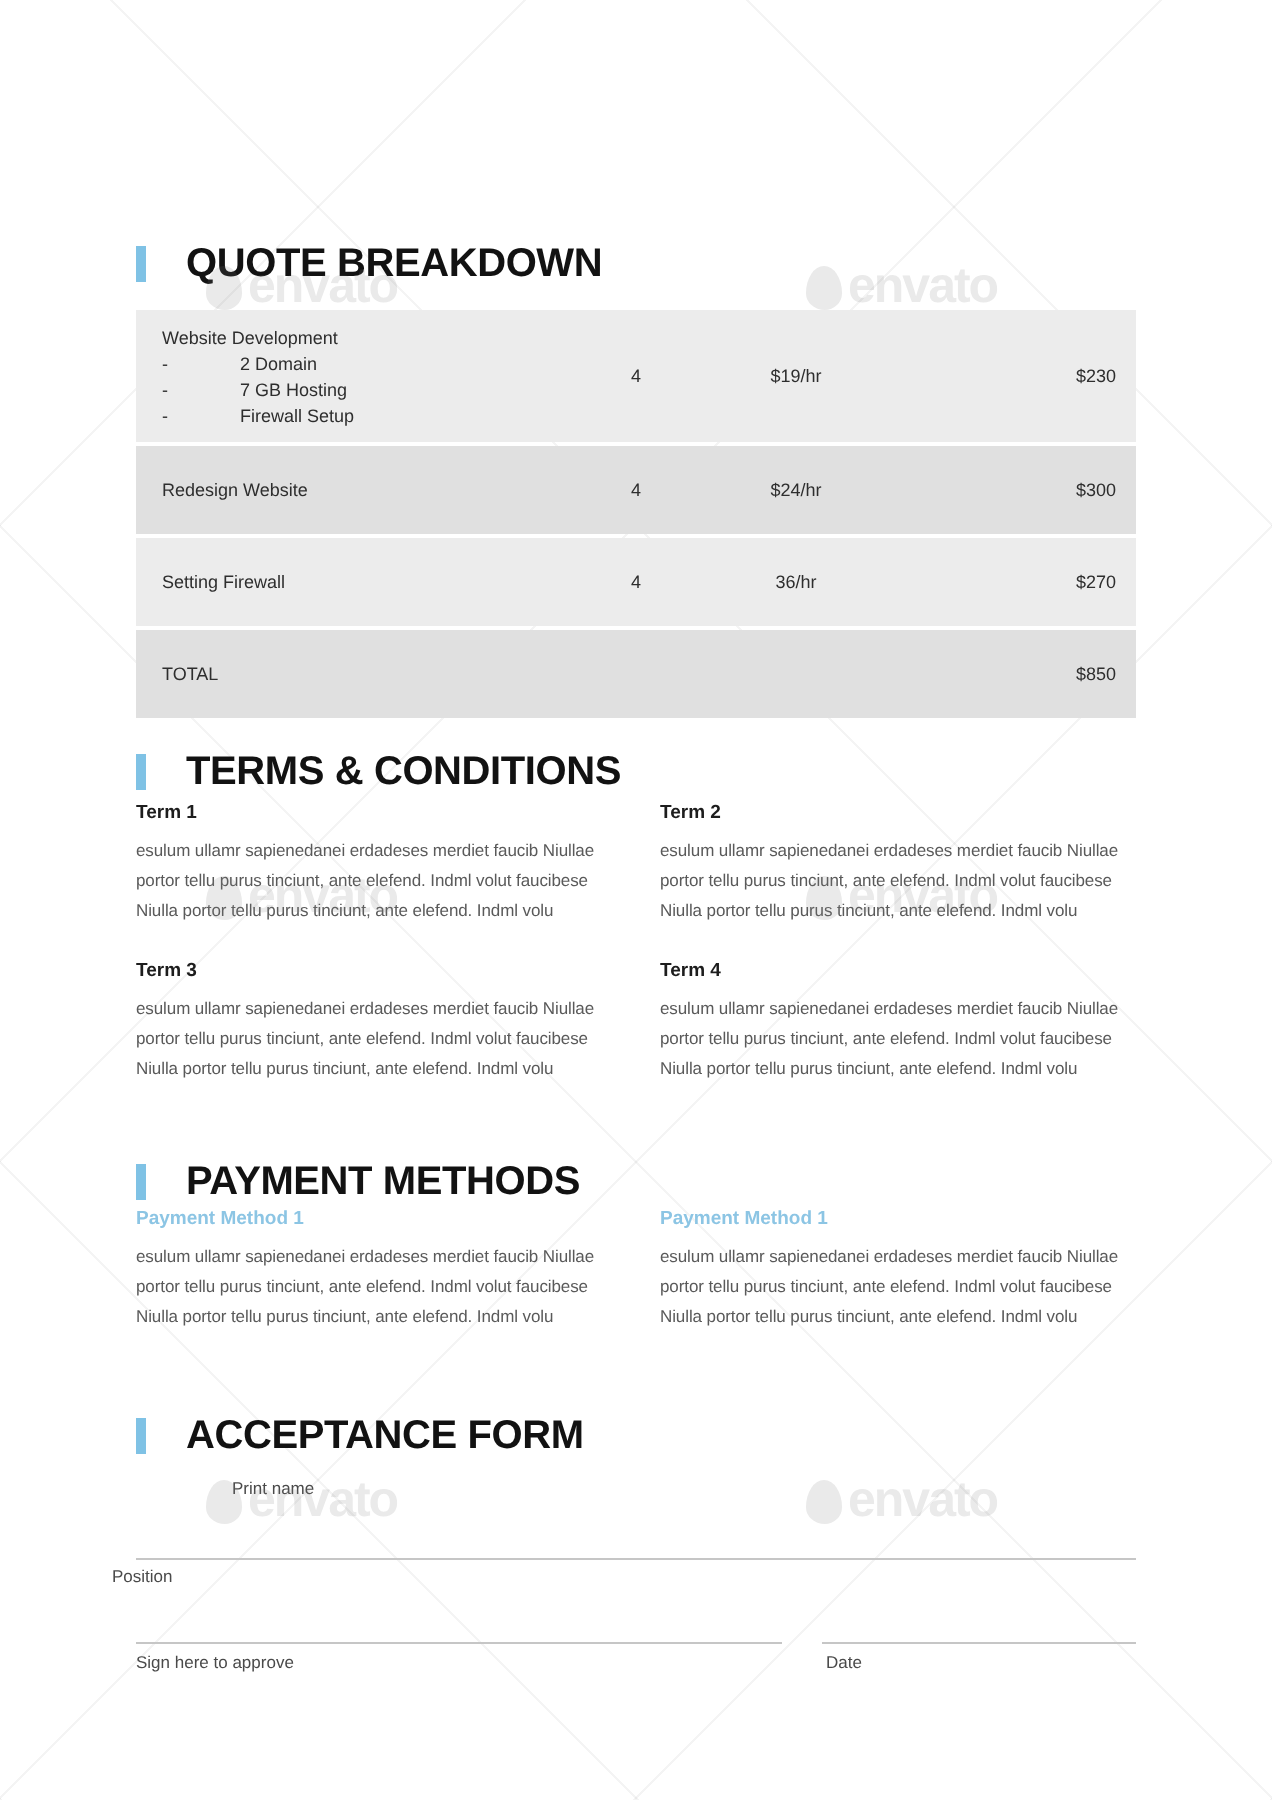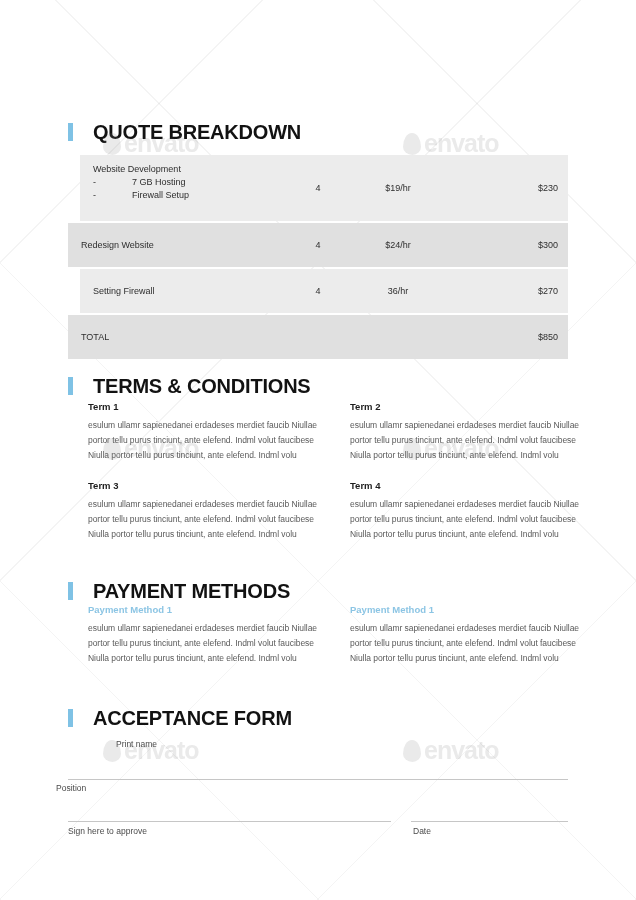--- a/index.html
+++ b/index.html
@@ -17,31 +17,31 @@
   .sec-head .bar{width:5px;height:18px;background:#7fc2e5;flex:0 0 auto;}
   .sec-head h2{margin:12px;font-size:20px;font-weight:bold;letter-spacing:-0.2px;color:#121212;line-height:24px;white-space:nowrap;}
   
   .qtable{position:absolute;left:68px;top:153px;width:500px;font-size:9px;color:#2e2e2e;}
   .trow{display:flex;align-items:center;}
   .thead{height:27px;background:#7fc2e5;font-weight:bold;font-size:8.5px;letter-spacing:0.3px;color:#15262e;}
   .c1{flex:1;padding-left:13px;}
   .c2{width:80px;text-align:center;}
   .c3{width:80px;text-align:center;}
   .c4{width:120px;text-align:right;padding-right:10px;}
-  .r-light{background:#ececec;margin-left:12px;}
+  .r-light{background:#ececec;}
   .r-dark{background:#e0e0e0;}
   .trow{margin-top:2px;}
   .trow.thead{margin-top:0;}
   .r1{height:66px;}
   .rs{height:44px;}
   .r1 .c1{align-self:flex-start;padding-top:8px;line-height:13px;}
   .sub{display:flex;}
   .sub::before{content:"-";display:inline-block;width:39px;}
   
-  .two-col{position:absolute;left:68px;width:502px;display:grid;grid-template-columns:240px 240px;column-gap:22px;row-gap:17px;margin-left:20px;}
+  .two-col{position:absolute;left:68px;width:502px;display:grid;grid-template-columns:240px 240px;column-gap:22px;row-gap:17px;}
   .blk-h{font-size:9.5px;font-weight:bold;color:#1d1d1d;margin:0 0 6px 0;}
   .blk-h.blue{color:#8cc5e4;}
   .blk p{margin:0;font-size:8.5px;line-height:15px;color:#5a5a5a;letter-spacing:-0.05px;}
   
   .f-label{position:absolute;font-size:8.5px;color:#4a4a4a;}
   .f-line{position:absolute;height:1px;background:#c6c6c6;}
   
   .wm{position:absolute;display:flex;align-items:flex-start;gap:3px;opacity:0.55;pointer-events:none;z-index:6;}
   .wm-egg{width:18px;height:22px;background:rgba(125,125,125,0.30);border-radius:50% 50% 48% 52% / 62% 62% 38% 38%;margin-top:2px;}
   .wm-text{font-size:25px;font-weight:bold;letter-spacing:-1px;color:rgba(125,125,125,0.30);line-height:25px;}
@@ -79,20 +79,23 @@
   <div class="sec-head" style="top:108px;">
     <span class="bar"></span>
     <h2>QUOTE BREAKDOWN</h2>
   </div>
 
   <div class="qtable">
 
     <div class="trow r1 r-light">
       <div class="c1">
         <div>Website Development</div>
+        <div class="sub">
+            <span>2 Domain</span>
+          </div>
         <div class="sub">
             <span>7 GB Hosting</span>
           </div>
         <div class="sub">
             <span>Firewall Setup</span>
           </div>
       </div>
       <div class="c2">4</div>
       <div class="c3">$19/hr</div>
       <div class="c4">$230</div>

